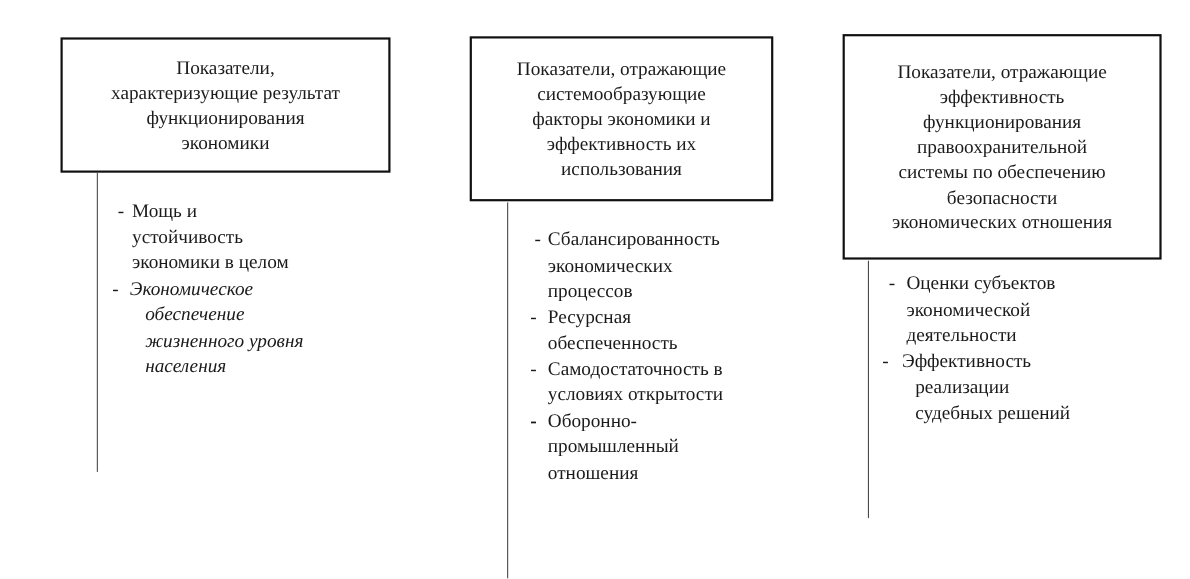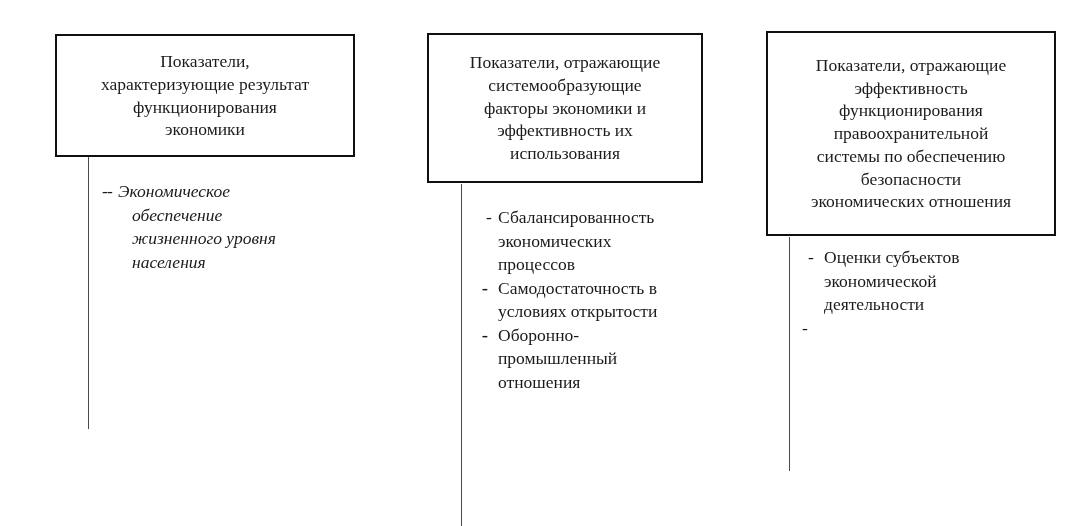--- a/index.html
+++ b/index.html
@@ -151,20 +151,21 @@
     <div class="header-box" id="box-1">
       <span class="htext">Показатели,
 характеризующие результат
 функционирования
 экономики</span>
     </div>
     <div class="connector" id="connector-1"></div>
     <ul class="item-list" id="list-1">
       <li class="item item-0">
         <span class="dash">-</span>
+        <span class="itext">Мощь и устойчивость экономики в целом</span>
       </li>
       <li class="item item-1">
         <span class="dash">-</span>
         <span class="itext">Экономическое обеспечение жизненного уровня населения</span>
       </li>
     </ul>
   </div>
 
   <div class="column">
     <div class="header-box" id="box-2">
@@ -175,20 +176,21 @@
 использования</span>
     </div>
     <div class="connector" id="connector-2"></div>
     <ul class="item-list" id="list-2">
       <li class="item item-0">
         <span class="dash">-</span>
         <span class="itext">Сбалансированность экономических процессов</span>
       </li>
       <li class="item item-1">
         <span class="dash">-</span>
+        <span class="itext">Ресурсная обеспеченность</span>
       </li>
       <li class="item item-2">
         <span class="dash">-</span>
         <span class="itext">Самодостаточность в условиях открытости</span>
       </li>
       <li class="item item-3">
         <span class="dash">-</span>
       </li>
       <li class="item item-4">
         <span class="dash">-</span>
@@ -208,17 +210,18 @@
 экономических отношения</span>
     </div>
     <div class="connector" id="connector-3"></div>
     <ul class="item-list" id="list-3">
       <li class="item item-0">
         <span class="dash">-</span>
         <span class="itext">Оценки субъектов экономической деятельности</span>
       </li>
       <li class="item item-1">
         <span class="dash">-</span>
+        <span class="itext">Эффективность реализации судебных решений</span>
       </li>
     </ul>
   </div>
 
 </div>
 
 </body></html>

